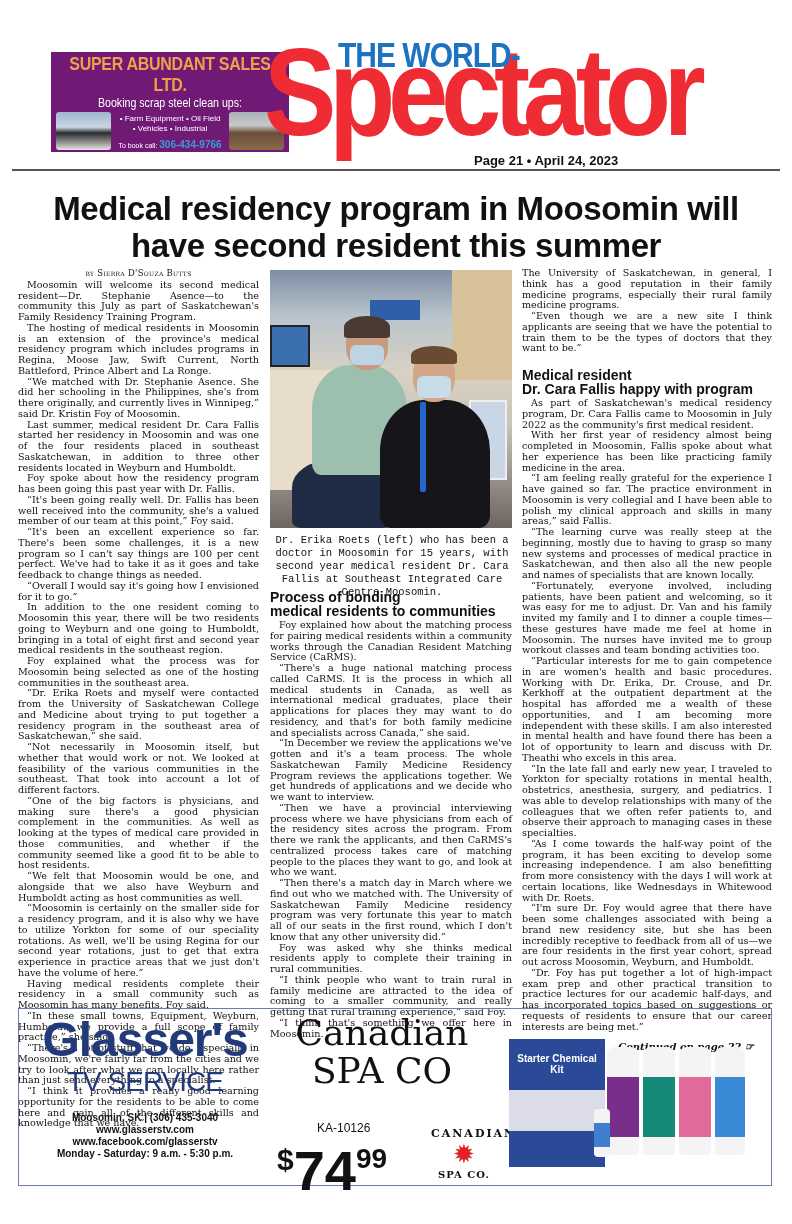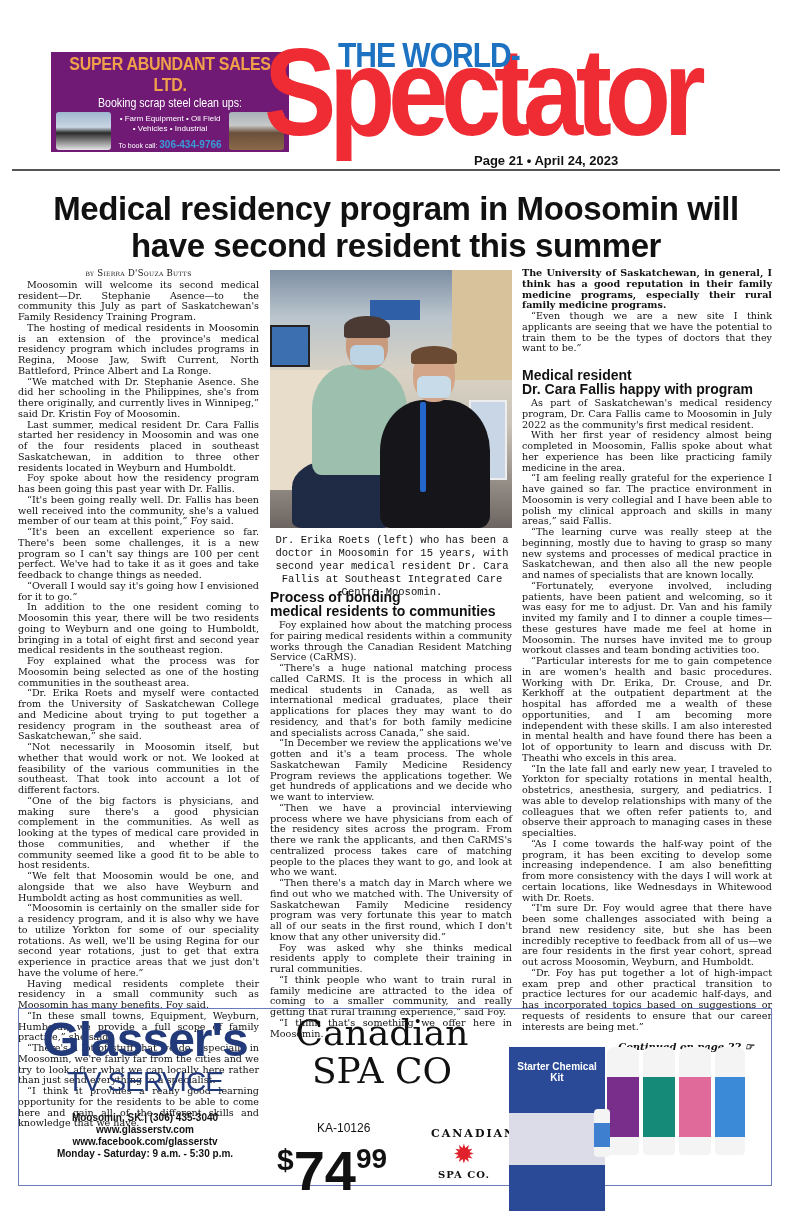--- a/index.html
+++ b/index.html
@@ -109,21 +109,21 @@
   .spa .price { position: absolute; left: 0px; top: 116px; font-family: "Liberation Sans", sans-serif; font-weight: bold; font-size: 56px; line-height: 56px; }
   .spa .price .dol { font-size: 30px; vertical-align: 20px; }
   .spa .price .cents { font-size: 28px; vertical-align: 22px; }
 
   .spa-logo { position: absolute; left: 412px; top: 112px; width: 66px; height: 66px; border-radius: 50%; }
   .spa-logo .top { position: absolute; left: 0; top: 6px; width: 66px; text-align: center; font-size: 11px; font-weight: bold; letter-spacing: 2px; }
   .spa-logo .leaf { position: absolute; left: 19px; top: 19px; width: 28px; height: 28px; color: #e0202a; font-size: 26px; line-height: 28px; text-align: center; }
   .spa-logo .bot { position: absolute; left: 0; top: 48px; width: 66px; text-align: center; font-size: 10px; font-weight: bold; letter-spacing: 1px; }
 
   .kit { position: absolute; left: 490px; top: 30px; width: 224px; height: 130px; }
-  .kit .box { position: absolute; left: 0; top: 0; width: 96px; height: 164px; background: linear-gradient(180deg, #2a4a98 0%, #2a4a98 40%, #dcdce8 40%, #dcdce8 72%, #2a4a98 72%); margin-top: 8px; }
+  .kit .box { position: absolute; left: 0; top: 0; width: 96px; height: 128px; background: linear-gradient(180deg, #2a4a98 0%, #2a4a98 40%, #dcdce8 40%, #dcdce8 72%, #2a4a98 72%); }
   .kit .box .kt { position: absolute; left: 4px; top: 14px; width: 88px; color: #fff; font-family: "Liberation Sans", sans-serif; font-weight: bold; font-size: 10px; line-height: 11px; text-align: center; }
   .bottle { position: absolute; top: 8px; width: 32px; height: 108px; border-radius: 8px 8px 4px 4px; background: #f4f4f4; }
   .bottle .lbl { position: absolute; left: 0; right: 0; top: 30px; height: 60px; }
   .b1 { left: 98px; } .b1 .lbl { background: #7a2e8c; }
   .b2 { left: 134px; } .b2 .lbl { background: #168a78; }
   .b3 { left: 170px; } .b3 .lbl { background: #e06a9a; }
   .b4 { left: 206px; width: 30px; } .b4 .lbl { background: #3a8ad8; }
   .strip { position: absolute; left: 85px; top: 70px; width: 16px; height: 48px; background: #f4f4f4; border-radius: 4px; }
   .strip::after { content: ""; position: absolute; left: 0; right: 0; top: 14px; height: 24px; background: #3f7fd0; }
 </style>
@@ -211,21 +211,21 @@
       <p>“Then we have a provincial interviewing process where we have physicians from each of the residency sites across the program. From there we rank the applicants, and then CaRMS's centralized process takes care of matching people to the places they want to go, and look at who we want.</p>
       <p>“Then there's a match day in March where we find out who we matched with. The University of Saskatchewan Family Medicine residency program was very fortunate this year to match all of our seats in the first round, which I don't know that any other university did.”</p>
       <p>Foy was asked why she thinks medical residents apply to complete their training in rural communities.</p>
       <p>“I think people who want to train rural in family medicine are attracted to the idea of coming to a smaller community, and really getting that rural training experience,” said Foy.</p>
       <p>“I think that's something we offer here in Moosomin.</p>
     </div>
 </div>
 
 <div class="col col3">
   <div id="c3a">
-      <p style="text-indent: 0px; font-weight: bold;">The University of Saskatchewan, in general, I think has a good reputation in their family medicine programs, especially their rural family medicine programs.</p>
+      <p style="text-indent: 0px;">The University of Saskatchewan, in general, I think has a good reputation in their family medicine programs, especially their rural family medicine programs.</p>
       <p>“Even though we are a new site I think applicants are seeing that we have the potential to train them to be the types of doctors that they want to be.”</p>
     </div>
   <h2 class="sub">
     <span>Medical resident</span><br>
     <span>Dr. Cara Fallis happy with program</span>
   </h2>
   <div id="c3">
       <p>As part of Saskatchewan's medical residency program, Dr. Cara Fallis came to Moosomin in July 2022 as the community's first medical resident.</p>
       <p>With her first year of residency almost being completed in Moosomin, Fallis spoke about what her experience has been like practicing family medicine in the area.</p>
       <p>“I am feeling really grateful for the experience I have gained so far. The practice environment in Moosomin is very collegial and I have been able to polish my clinical approach and skills in many areas,” said Fallis.</p>

